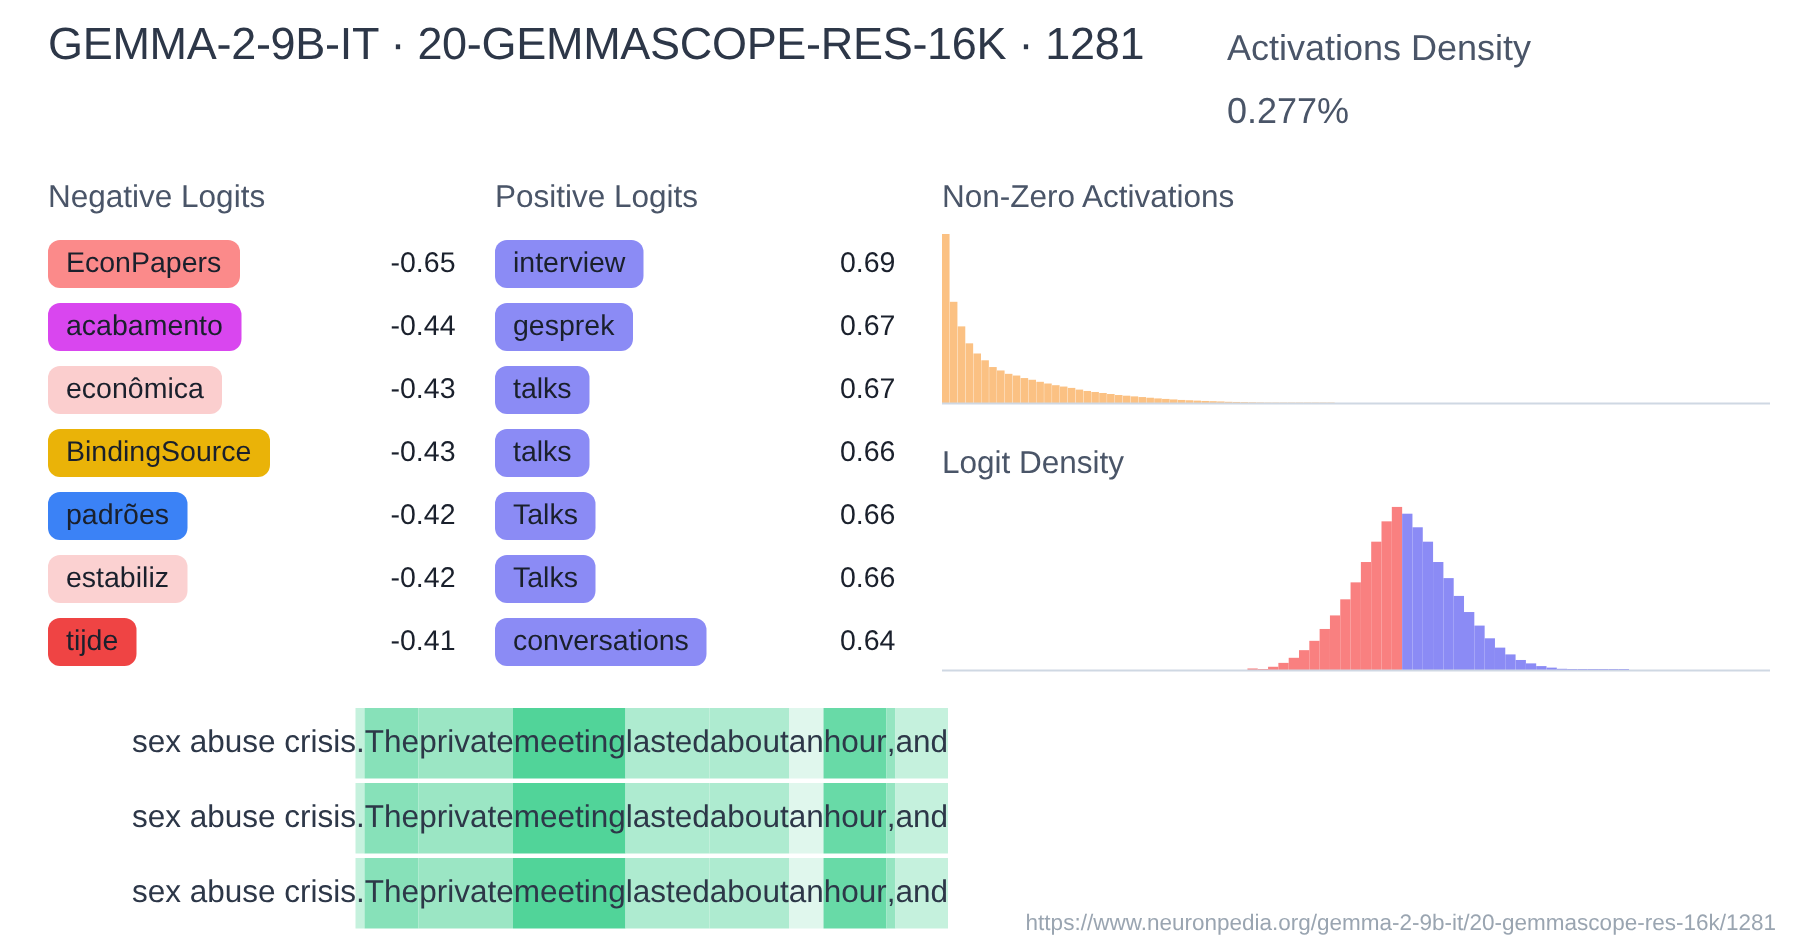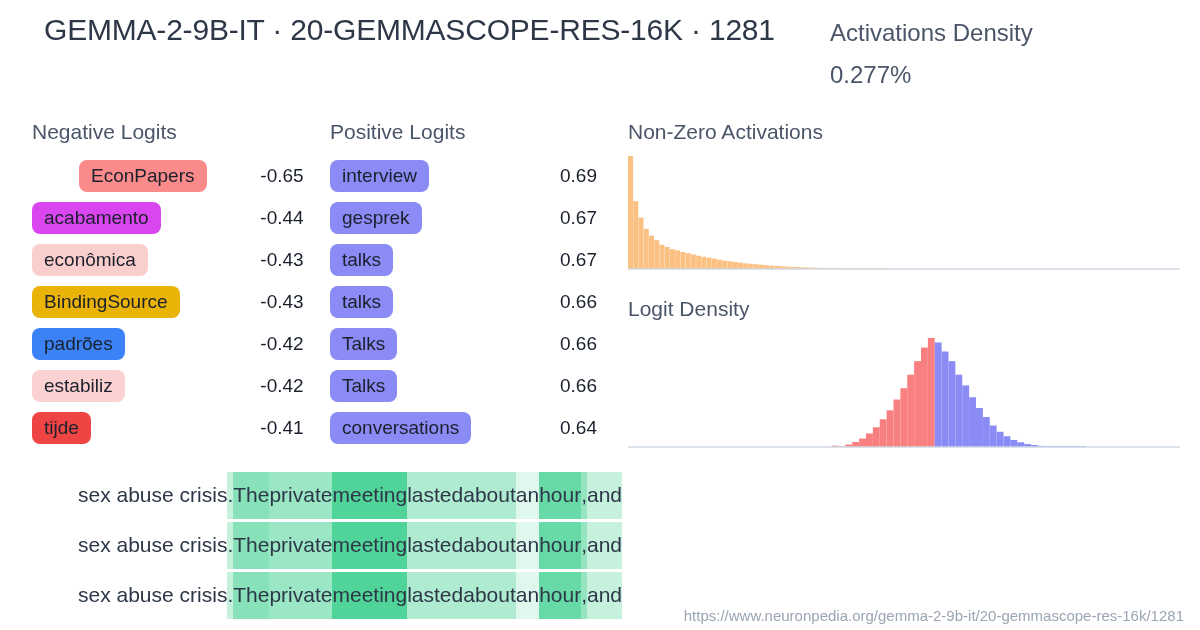--- a/index.html
+++ b/index.html
@@ -13,21 +13,21 @@
     position: relative;
     overflow: hidden;
     font-family: "Liberation Sans", sans-serif;
     color: #3d4a5c;
     -webkit-font-smoothing: antialiased;
   }
 
   
   #header {
     position: absolute;
-    left: 12px; top: 0;
+    left: 0; top: 0;
     width: 1187px;
     height: 108px;
   }
   #title-main {
     position: absolute;
     left: 32px;
     top: 8px;
     width: 780px;
     font-size: 30px;
     line-height: 44px;
@@ -97,21 +97,21 @@
     left: 628px;
     width: 552px;
   }
   #nza-chart { top: 152px; height: 119px; }
   #ld-chart  { top: 328px; height: 121px; }
   .chart-box svg { display: block; width: 100%; height: 100%; }
 
   
   #activations {
     position: absolute;
-    left: 4px;
+    left: 14px;
     top: 470px;
     width: 974px;
     padding-left: 36px;
   }
   .act-row {
     height: 50px;
     display: flex;
     align-items: center;
     font-size: 21px;
     color: #2d3748;
@@ -144,21 +144,21 @@
   </div>
 </div>
 
 <div class="col-heading" id="neg-heading">Negative Logits</div>
 <div class="col-heading" id="pos-heading">Positive Logits</div>
 <div class="col-heading" id="nza-heading">Non-Zero Activations</div>
 <div class="col-heading" id="ld-heading">Logit Density</div>
 
 <div class="logit-list" id="neg-list">
     <div class="logit-row">
-      <span class="pill" style="background: rgb(251, 138, 138); margin-left: 47px;">EconPapers</span>
+      <span class="pill" style="background: rgb(251, 138, 138);">EconPapers</span>
       <span class="logit-val">-0.65</span>
     </div>
     <div class="logit-row">
       <span class="pill" style="background: #d946ef;">acabamento</span>
       <span class="logit-val">-0.44</span>
     </div>
     <div class="logit-row">
       <span class="pill" style="background: rgb(251, 206, 206);">econômica</span>
       <span class="logit-val">-0.43</span>
     </div>

